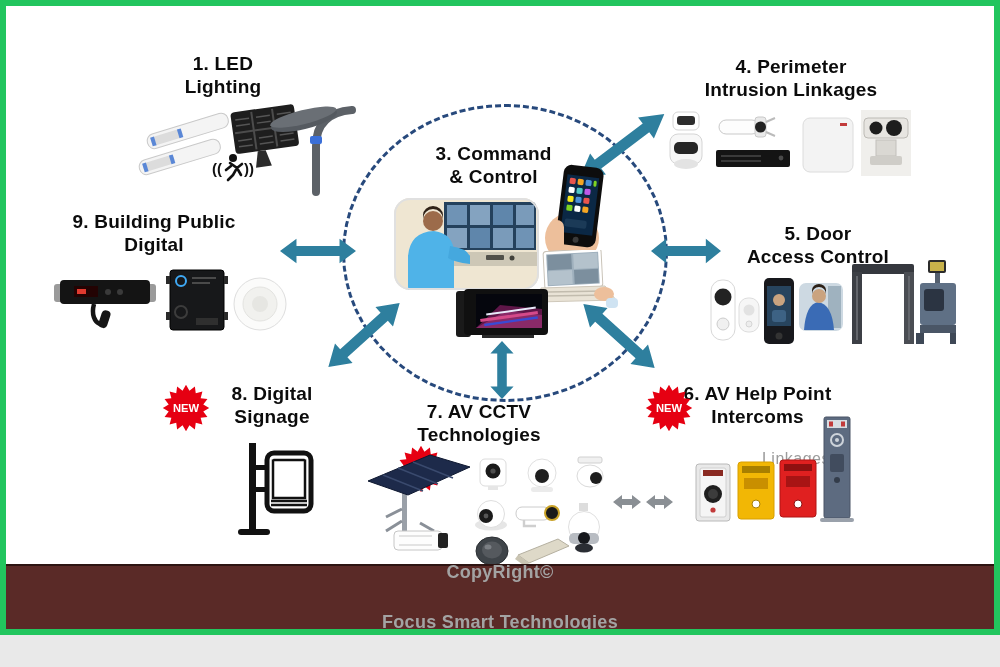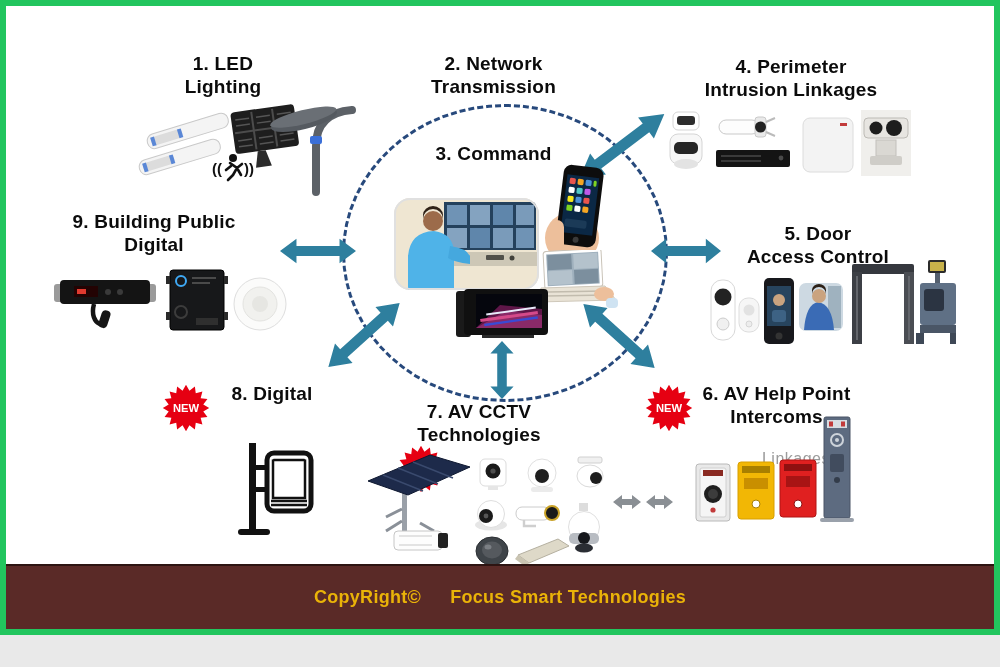--- a/index.html
+++ b/index.html
@@ -24,59 +24,57 @@
   .linkages{
     position:absolute;left:714px;top:444px;width:110px;text-align:right;
     color:#9b9b9b;font-size:16px;letter-spacing:.5px;
   }
   .prod{position:absolute;}
   .prod svg{display:block;width:100%;height:100%;}
   .footer{
     position:absolute;left:0;right:0;bottom:0;height:63px;
     background:#5a2a27;border-top:2px solid #2d1412;
     display:flex;align-items:center;justify-content:center;gap:29px;
-    color:#eab308;font-weight:bold;font-size:18px;letter-spacing:.3px;
+    color:#a3a3a3;font-weight:bold;font-size:18px;letter-spacing:.3px;flex-direction:column;
   }
 </style>
 </head>
 <body>
 
 <div class="frame">
 
   <div class="lbl" style="left:127px;top:46px;width:180px">
     <div>1. LED</div>
     <div>Lighting</div>
   </div>
-  <div class="lbl" style="left:390px;top:46px;width:195px">
-    <div>2. Network</div>
-    <div>Transmission</div>
-  </div>
   <div class="lbl" style="left:660px;top:49px;width:250px">
     <div>4. Perimeter</div>
     <div>Intrusion Linkages</div>
   </div>
   <div class="lbl" style="left:395px;top:136px;width:185px">
     <div>3. Command</div>
+    <div>&amp; Control</div>
   </div>
   <div class="lbl" style="left:48px;top:204px;width:200px">
     <div>9. Building Public</div>
     <div>Digital</div>
   </div>
   <div class="lbl" style="left:712px;top:216px;width:200px">
     <div>5. Door</div>
     <div>Access Control</div>
   </div>
   <div class="lbl" style="left:186px;top:376px;width:160px">
     <div>8. Digital</div>
+    <div>Signage</div>
   </div>
   <div class="lbl" style="left:383px;top:394px;width:180px">
     <div>7. AV CCTV</div>
     <div>Technologies</div>
   </div>
-  <div class="lbl" style="left:678px;top:376px;width:185px">
+  <div class="lbl" style="left:659px;top:376px;width:185px">
     <div>6. AV Help Point</div>
     <div>Intercoms</div>
   </div>
 
   <div class="ellipse"></div>
 
   <div class="arr" style="left:274px;top:229px;width:76px;height:32px">
     <svg viewBox="0 0 120 44" preserveAspectRatio="none">
         <polygon fill="#2e7f9e" points="0,22 26,5 26,15 94,15 94,5 120,22 94,39 94,29 26,29 26,39"></polygon>
       </svg>

